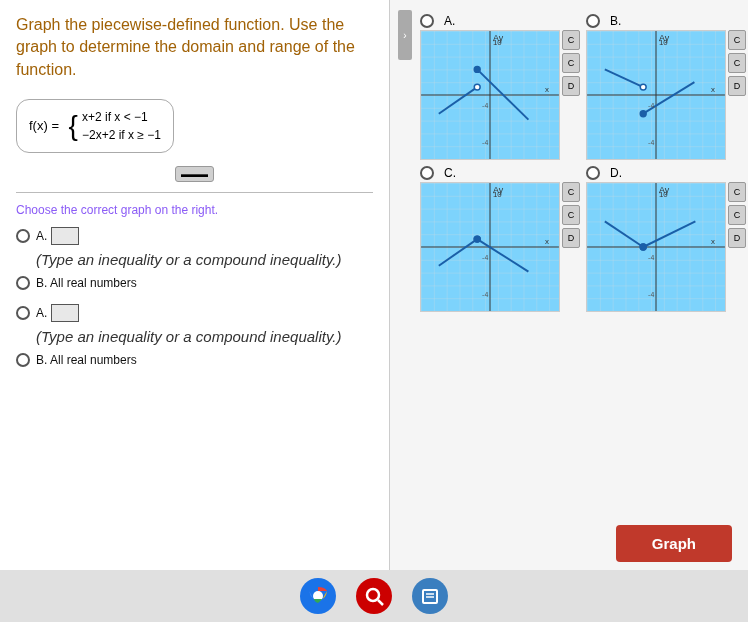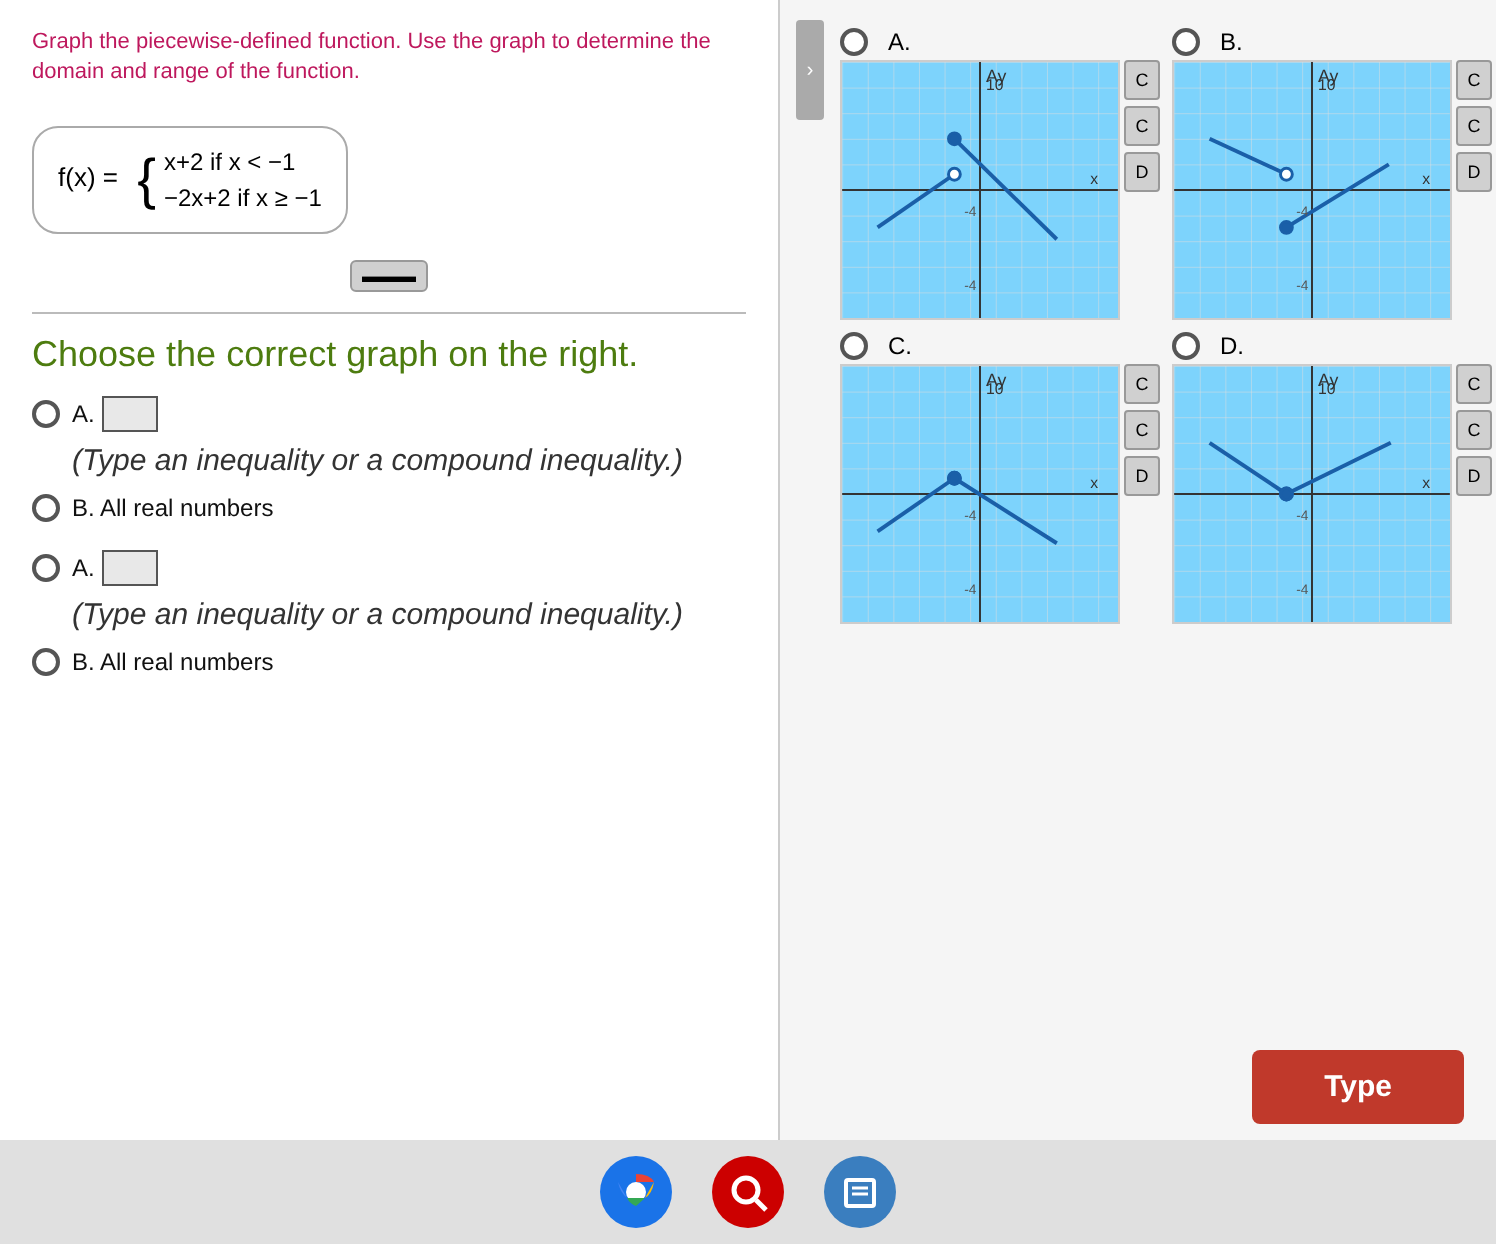--- a/index.html
+++ b/index.html
@@ -23,23 +23,23 @@
       padding: 14px 16px;
       border-right: 1px solid #ccc;
       position: relative;
     }
     .right-panel {
       width: 358px;
       padding: 10px 8px;
       background: #f5f5f5;
     }
     .question-text {
-      font-size: 11px;
+      font-size: 16px;
       line-height: 1.4;
-      color: #be185d;
+      color: #a16207;
       margin-bottom: 10px;
     }
     .function-box {
       border: 1px solid #aaa;
       border-radius: 13px;
       padding: 8px 12px;
       margin: 8px 0 12px 0;
       display: inline-block;
       font-size: 13px;
     }
@@ -65,22 +65,22 @@
     }
     .function-case {
       line-height: 1.5;
     }
     .divider {
       border: none;
       border-top: 1px solid #bbb;
       margin: 10px 0;
     }
     .section-label {
-      font-size: 18px;
-      color: #4d7c0f;
+      font-size: 12px;
+      color: #8b5cf6;
       margin-bottom: 6px;
     }
     .radio-option {
       display: flex;
       align-items: center;
       margin-bottom: 6px;
       cursor: pointer;
     }
     .radio-circle {
       width: 14px;
@@ -444,21 +444,21 @@
             <button class="side-btn">C</button>
             <button class="side-btn">D</button>
           </div>
         </div>
       </div>
     </div>
   </div>
 </div>
 
 <div class="next-btn-area">
-  <button class="next-btn">Type</button>
+  <button class="next-btn">Graph</button>
 </div>
 
 <div class="taskbar">
   <div class="taskbar-icon blue">
     <svg width="22" height="22" viewBox="0 0 22 22">
       <circle cx="11" cy="11" r="5" fill="white"></circle>
       <path d="M11 6 L20 6 Q18 2 11 2 Z" fill="#ea4335"></path>
       <path d="M20 6 L15.5 14 Q19 12 20 6 Z" fill="#fbbc05"></path>
       <path d="M15.5 14 L6.5 14 Q8 17 11 18 Z" fill="#34a853"></path>
       <path d="M6.5 14 L2 6 Q3 11 6.5 14 Z" fill="#4285f4"></path>

